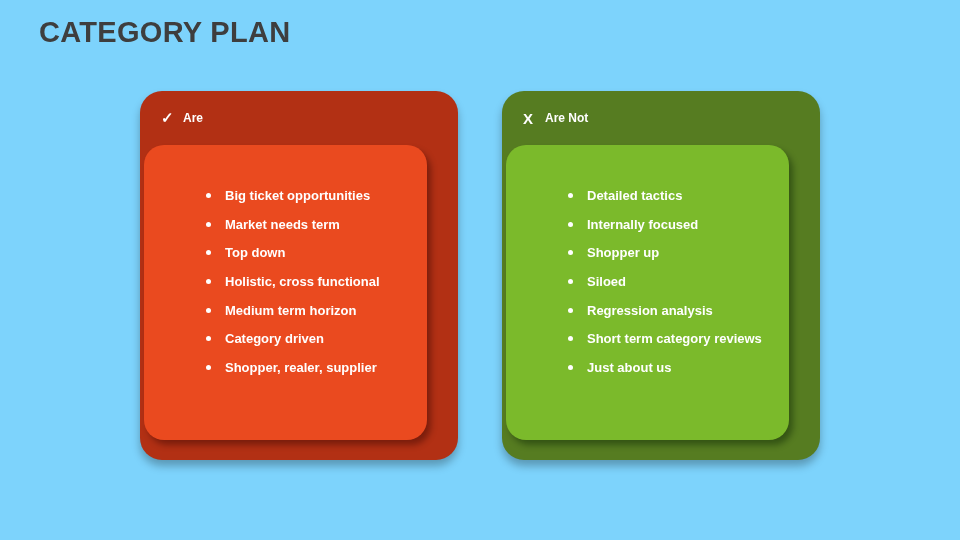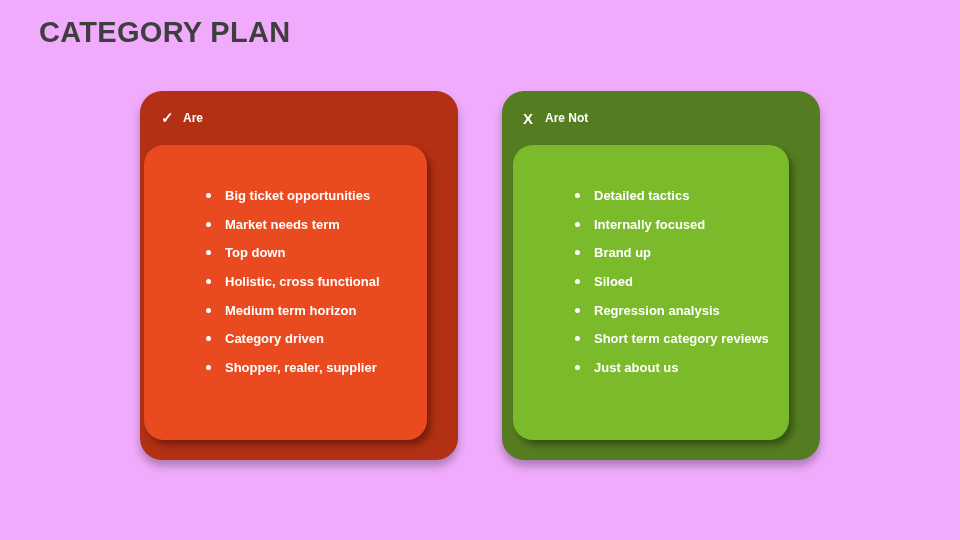--- a/index.html
+++ b/index.html
@@ -10,21 +10,21 @@
     width: 960px;
     height: 540px;
     background: #ffffff;
     font-family: "Liberation Sans", sans-serif;
     position: relative;
     overflow: hidden;
   }
   .slide {
     position: absolute;
     inset: 0;
-    background: #f0abfc;
+    background: #7dd3fc;
   }
   .title {
     position: absolute;
     left: 39px;
     top: 16px;
     font-size: 29px;
     font-weight: 700;
     letter-spacing: 0.3px;
     color: var(--title-color, #3e3e3e);
   }
@@ -60,21 +60,21 @@
   .card-body {
     position: absolute;
     left: 4px;
     top: 54px;
     right: 31px;
     bottom: 20px;
     border-radius: 20px;
     padding-left: 44px;
   }
   .red   .card-body { background: var(--red-inner,  #EA4A1F); box-shadow: 4px 5px 6px rgba(40,0,0,0.40); }
-  .green .card-body { background: var(--green-inner,#7BBA2B); box-shadow: 4px 5px 6px rgba(0,25,0,0.40); margin-left: 7px; }
+  .green .card-body { background: var(--green-inner,#7BBA2B); box-shadow: 4px 5px 6px rgba(0,25,0,0.40); }
   ul.bullet-list {
     list-style: none;
     margin: 0;
     padding: 36px 8px 0 18px;
   }
   ul.bullet-list li {
     display: flex;
     align-items: center;
     height: 28.7px;
     color: #ffffff;
@@ -158,21 +158,21 @@
             <span class="item-text">Detailed tactics</span>
           </li>
 
           <li>
             <span class="bullet"></span>
             <span class="item-text">Internally focused</span>
           </li>
 
           <li>
             <span class="bullet"></span>
-            <span class="item-text">Brand up</span>
+            <span class="item-text">Shopper up</span>
           </li>
 
           <li>
             <span class="bullet"></span>
             <span class="item-text">Siloed</span>
           </li>
 
           <li>
             <span class="bullet"></span>
             <span class="item-text">Regression analysis</span>

